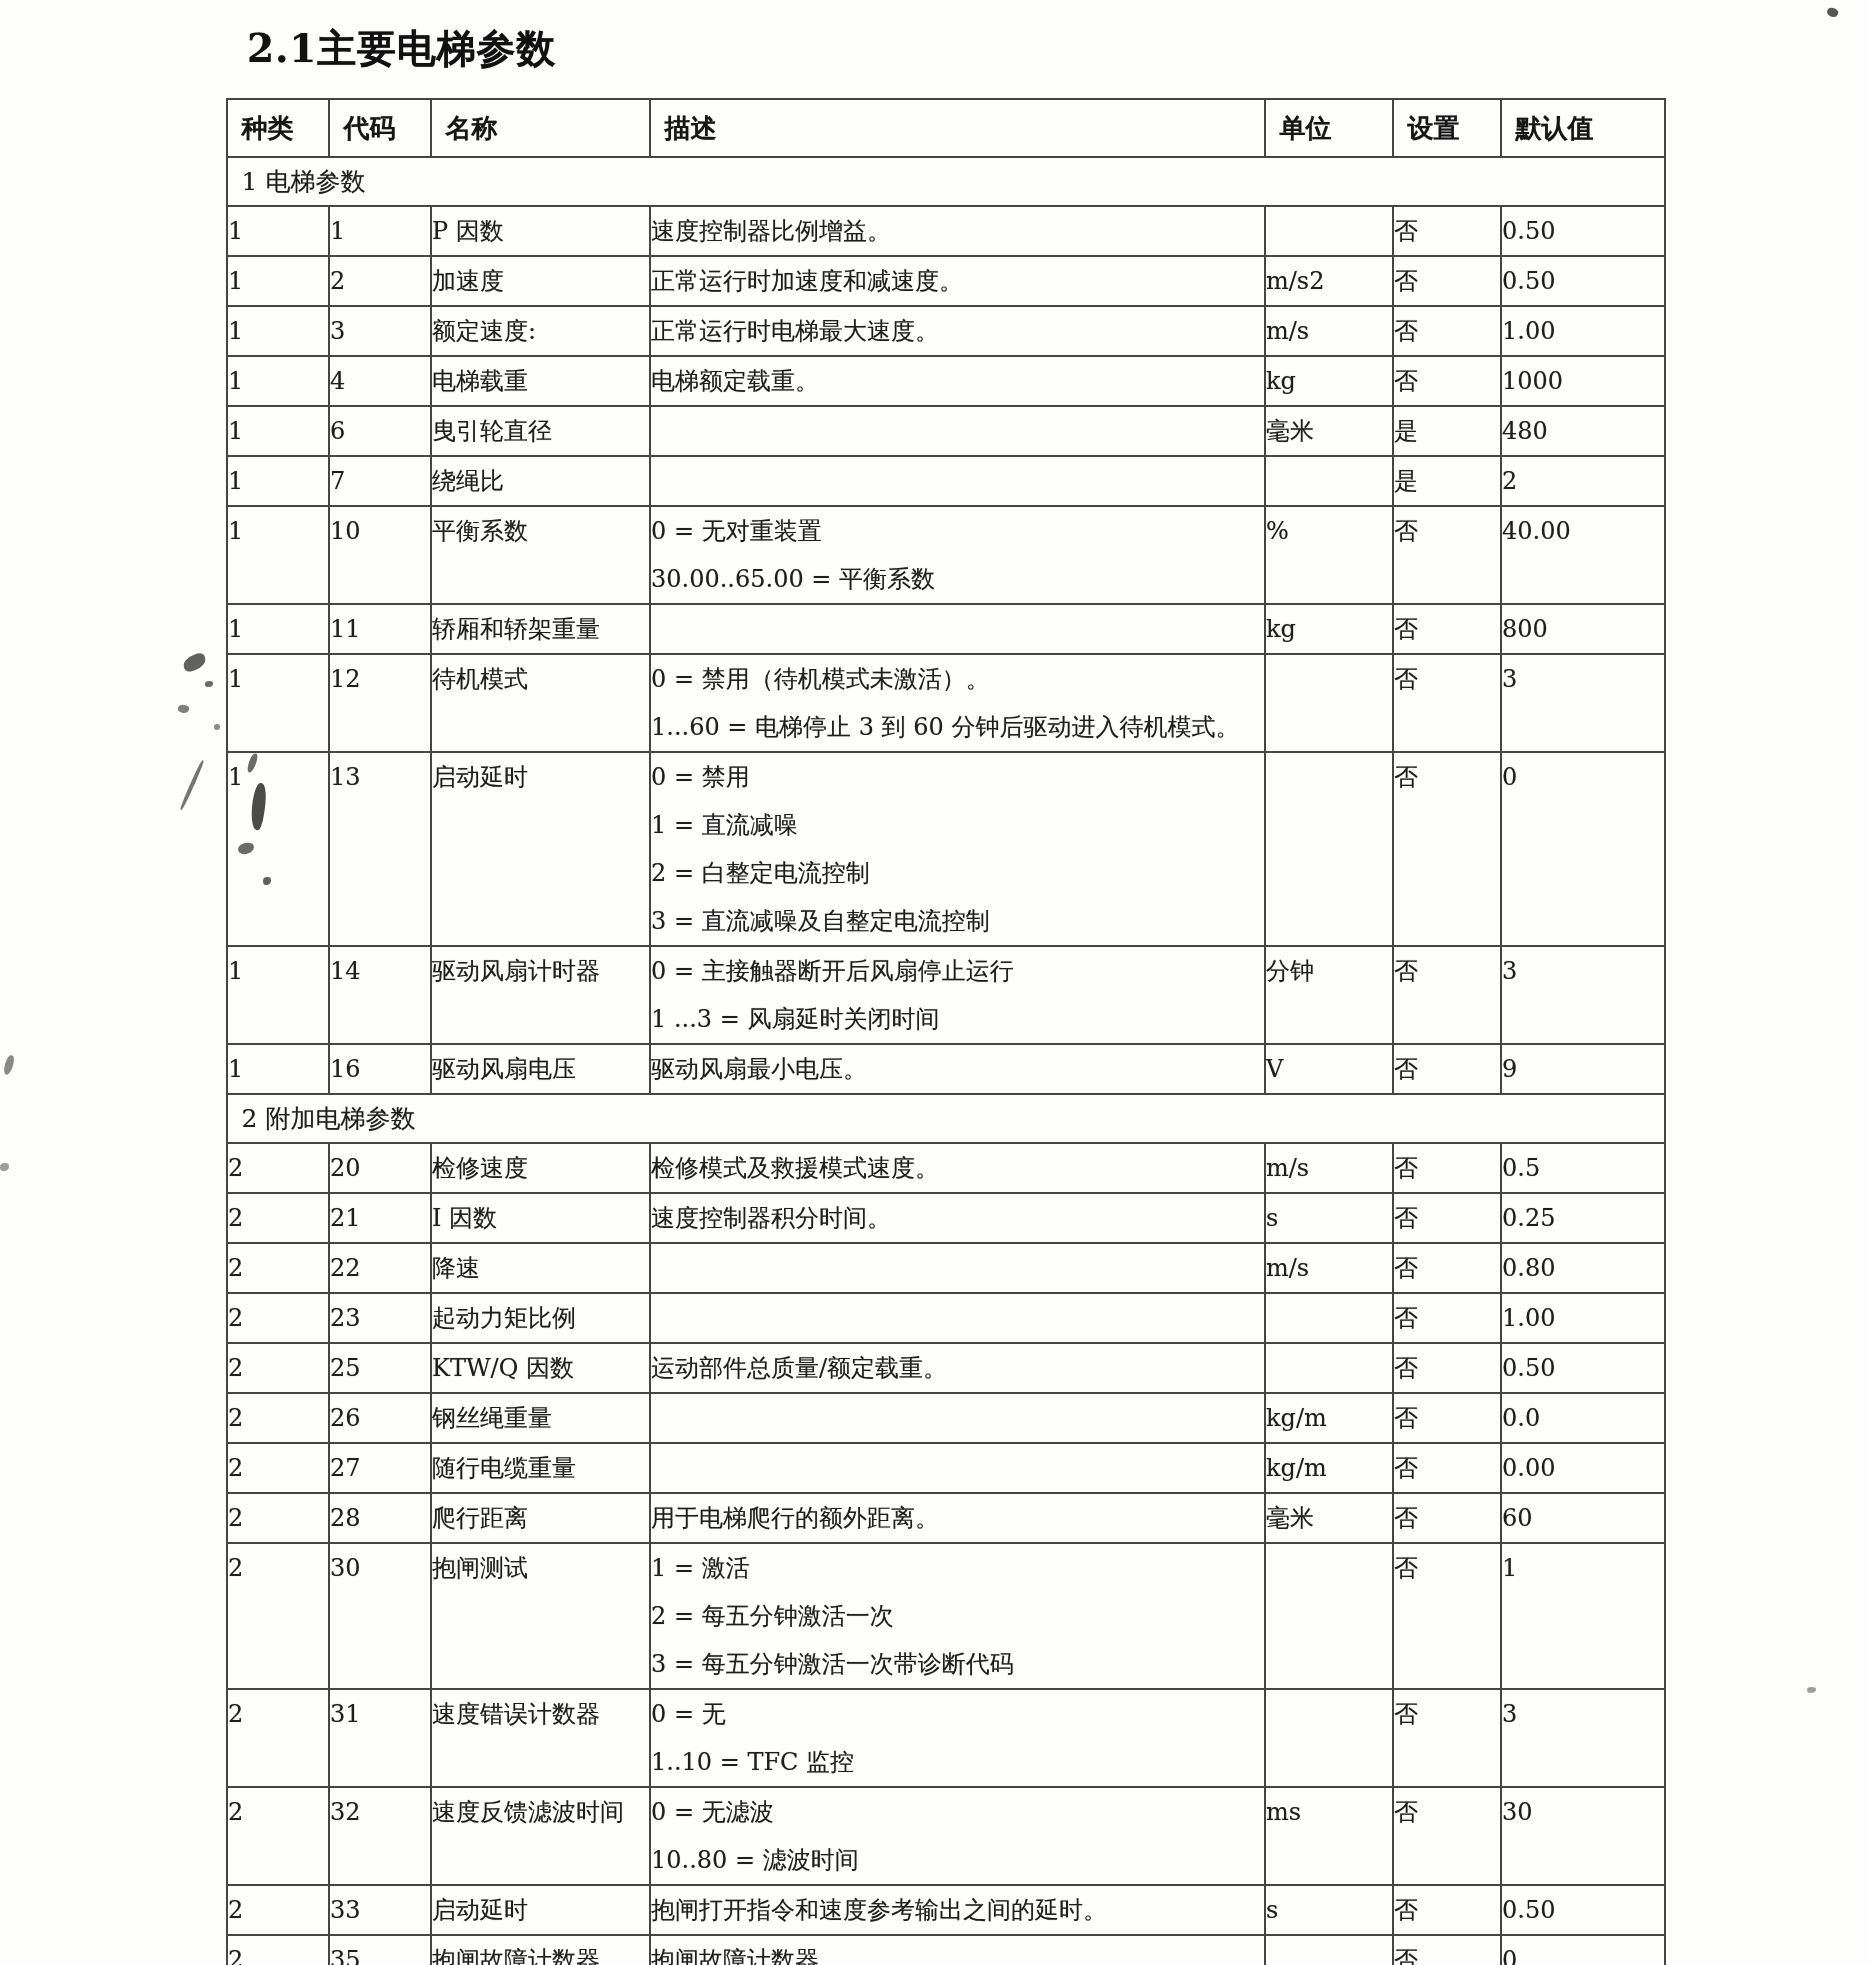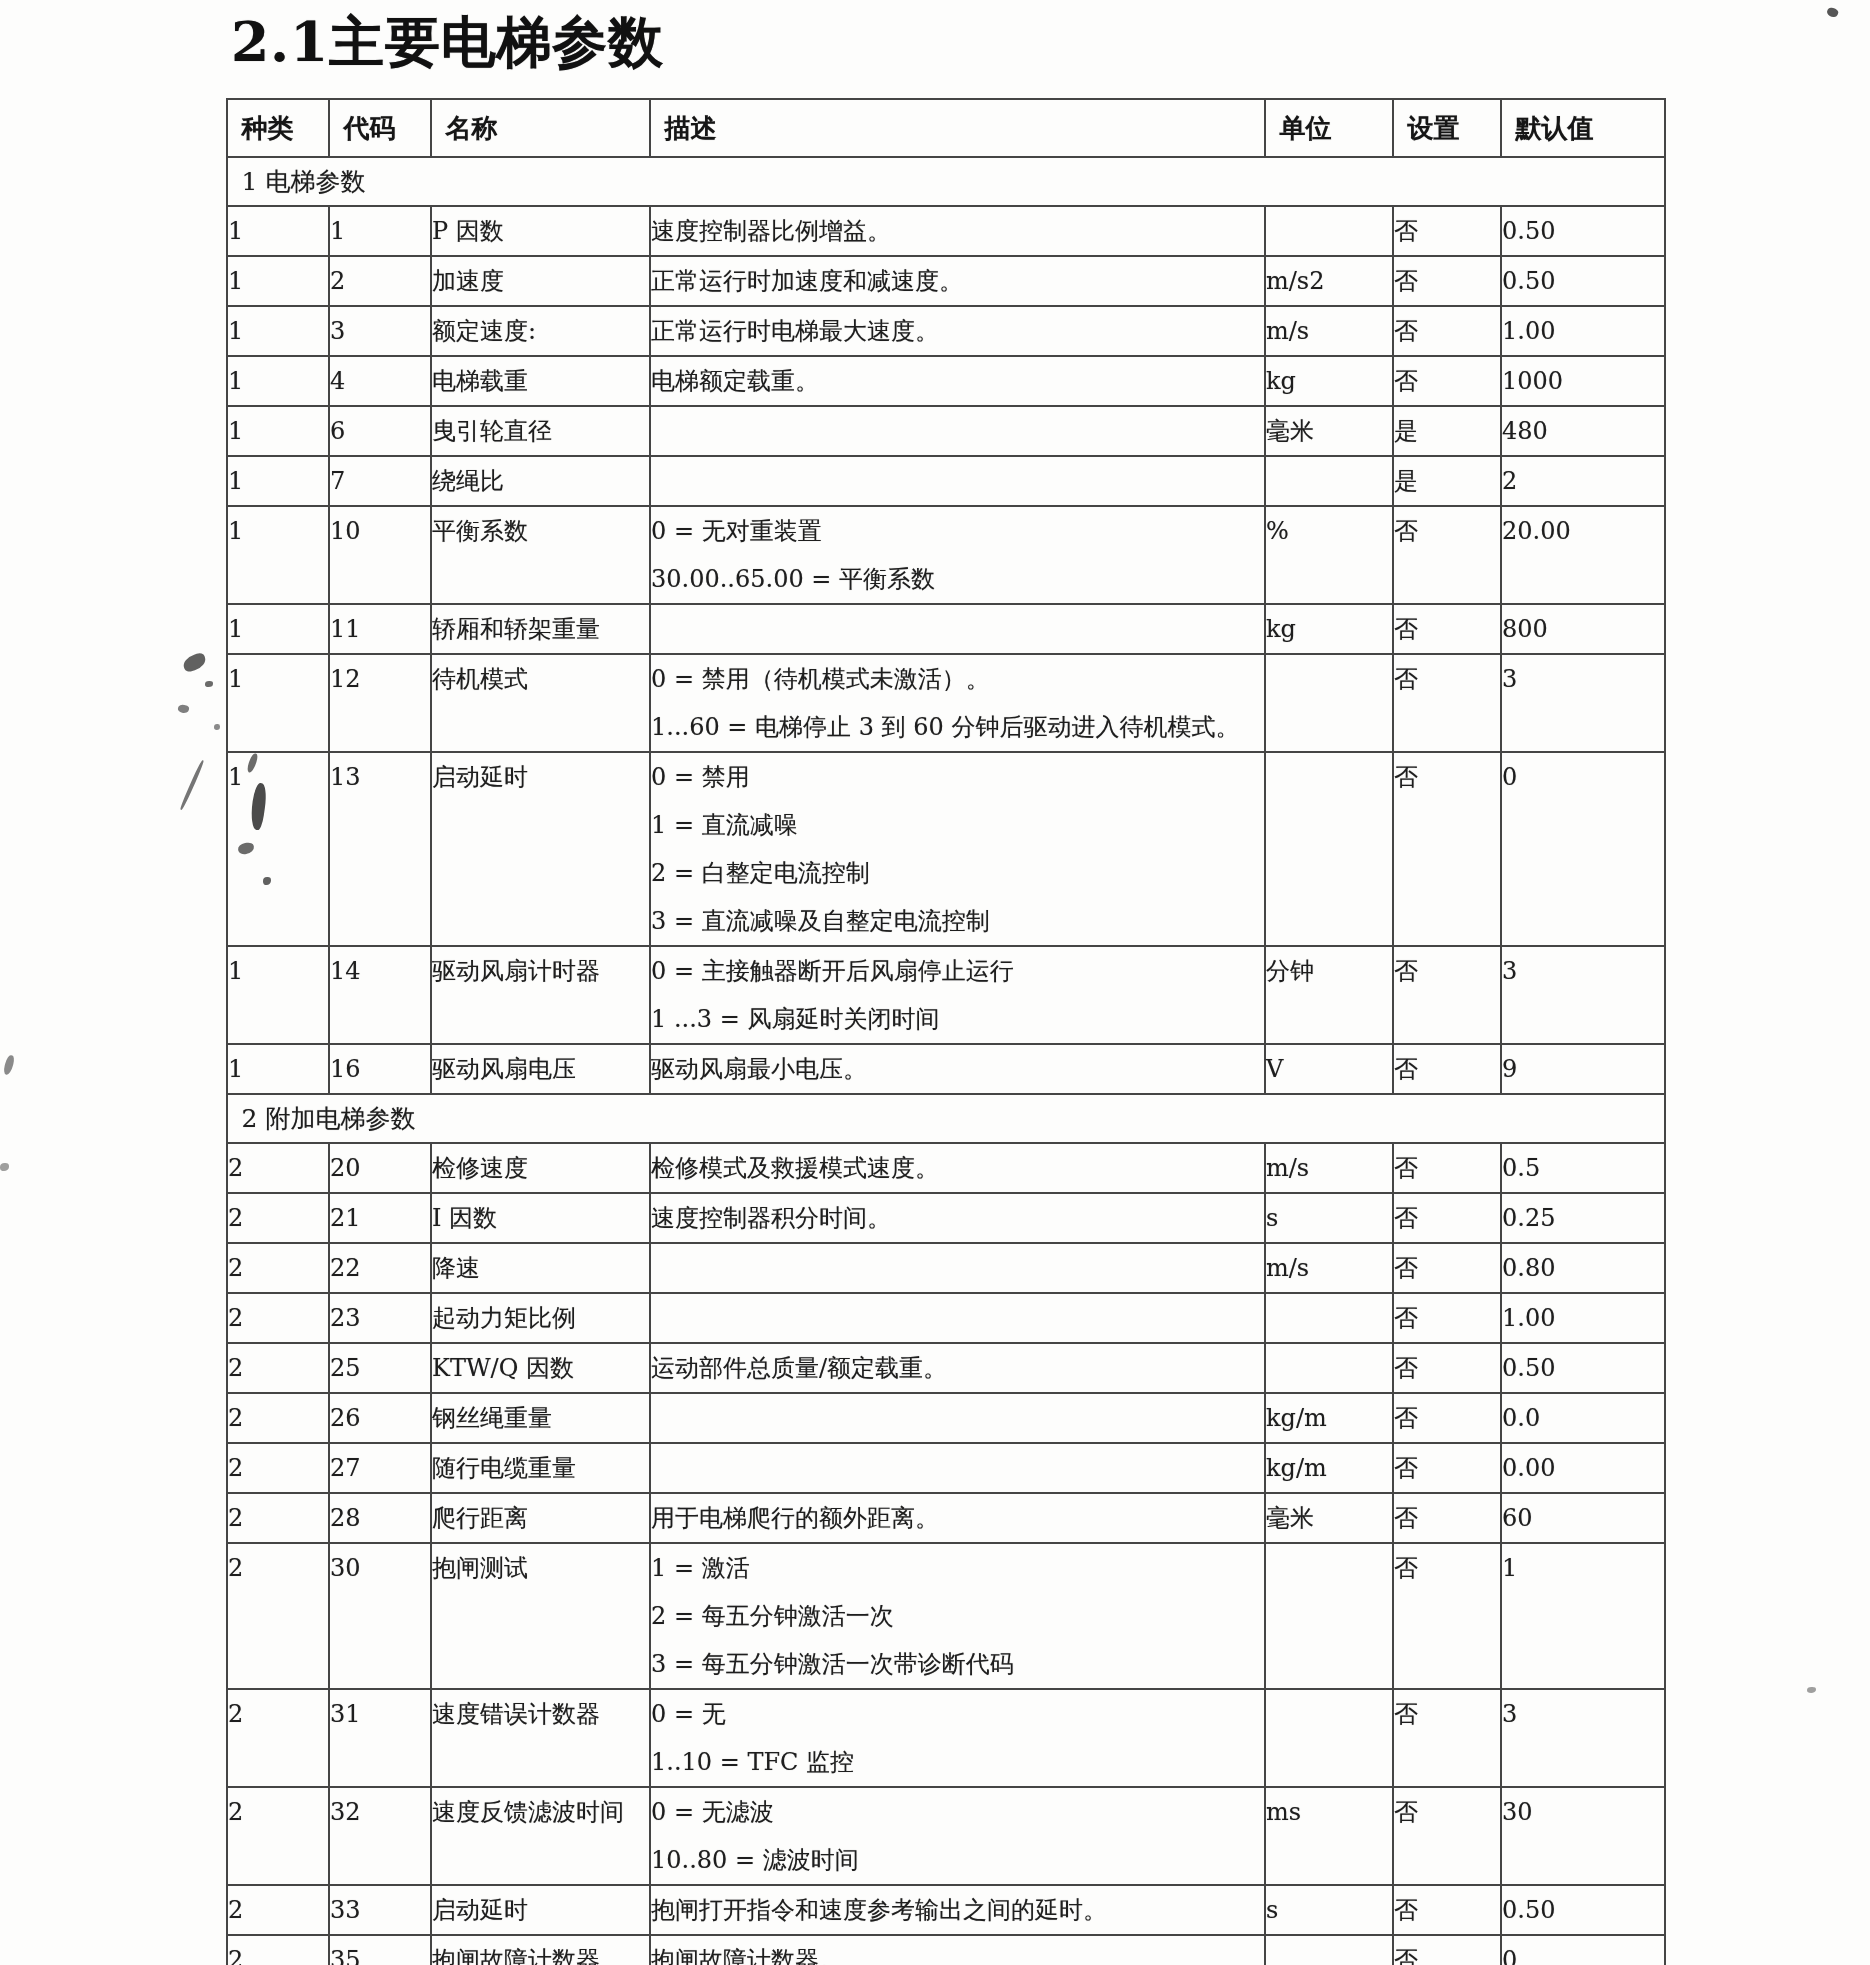--- a/index.html
+++ b/index.html
@@ -6,22 +6,22 @@
   body {
     width:1871px; height:1965px;
     background:#fdfdfc;
     font-family:"DejaVu Serif","Liberation Serif",serif;
     color:#1e1e1e;
     position:relative;
     overflow:hidden;
   }
   .page { position:absolute; inset:0; }
   .title {
-    position:absolute; left:231px; top:6px; margin:0;
-    font-size:55px; font-weight:bold; letter-spacing:0.8px;
+    position:absolute; left:231px; top:6px; margin:16px;
+    font-size:39px; font-weight:bold; letter-spacing:0.8px;
     color:#111;
     text-shadow:0 0 0.8px rgba(20,20,20,.6);
   }
   table.params {
     position:absolute; left:226px; top:98px;
     width:1437px;
     border-collapse:collapse; table-layout:fixed;
     text-shadow:0 0 0.8px rgba(40,40,40,.45);
   }
   table.params col.c1 { width:102px; }
@@ -267,21 +267,21 @@
             <div class="cl">0 = 无对重装置</div>
             <div class="cl">30.00..65.00 = 平衡系数</div>
           </td>
           <td class="c-unit">
             <div class="cl">%</div>
           </td>
           <td class="c-set">
             <div class="cl">否</div>
           </td>
           <td class="c-def">
-            <div class="cl">20.00</div>
+            <div class="cl">40.00</div>
           </td>
         </tr>
         <tr>
           <td class="c-cat">
             <div class="cl">1</div>
           </td>
           <td class="c-code">
             <div class="cl">11</div>
           </td>
           <td class="c-name">

